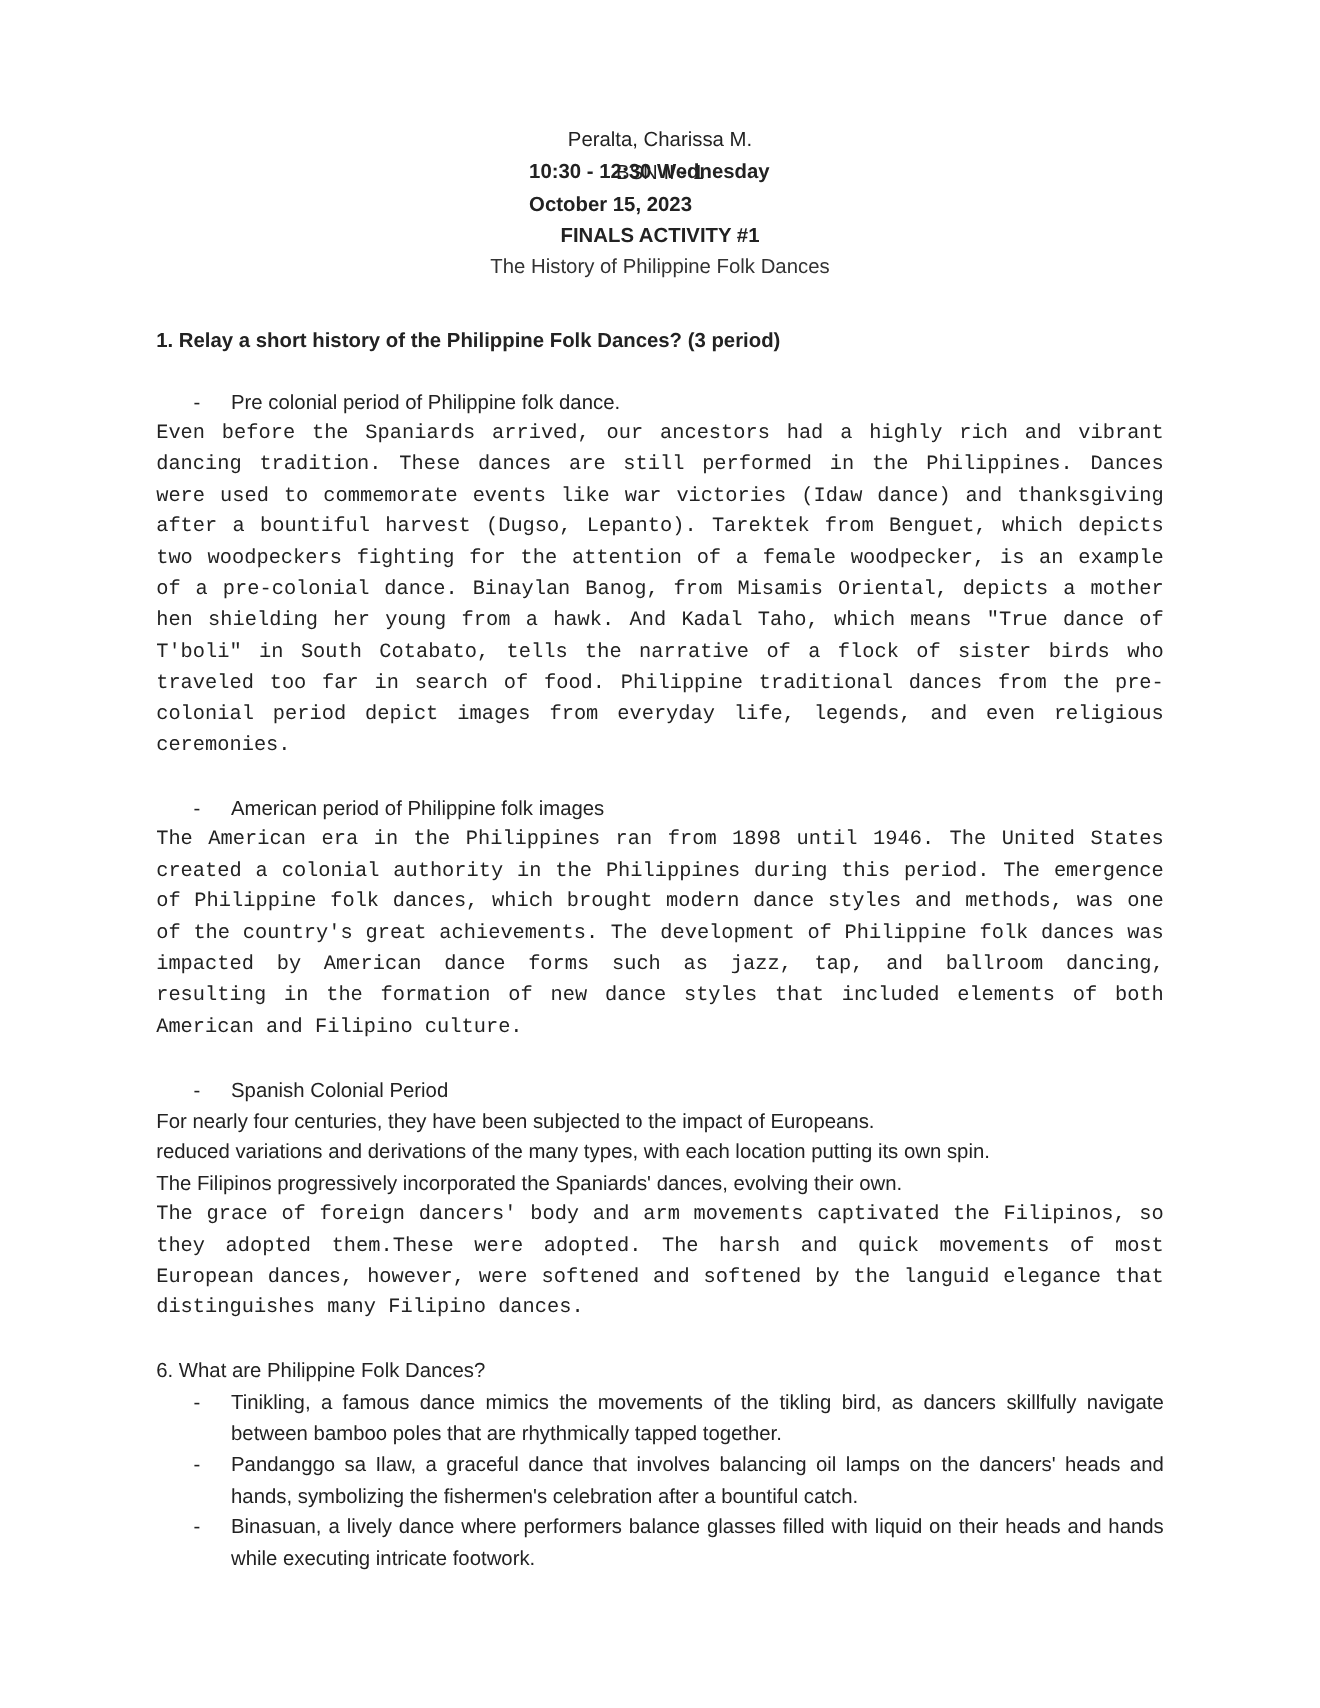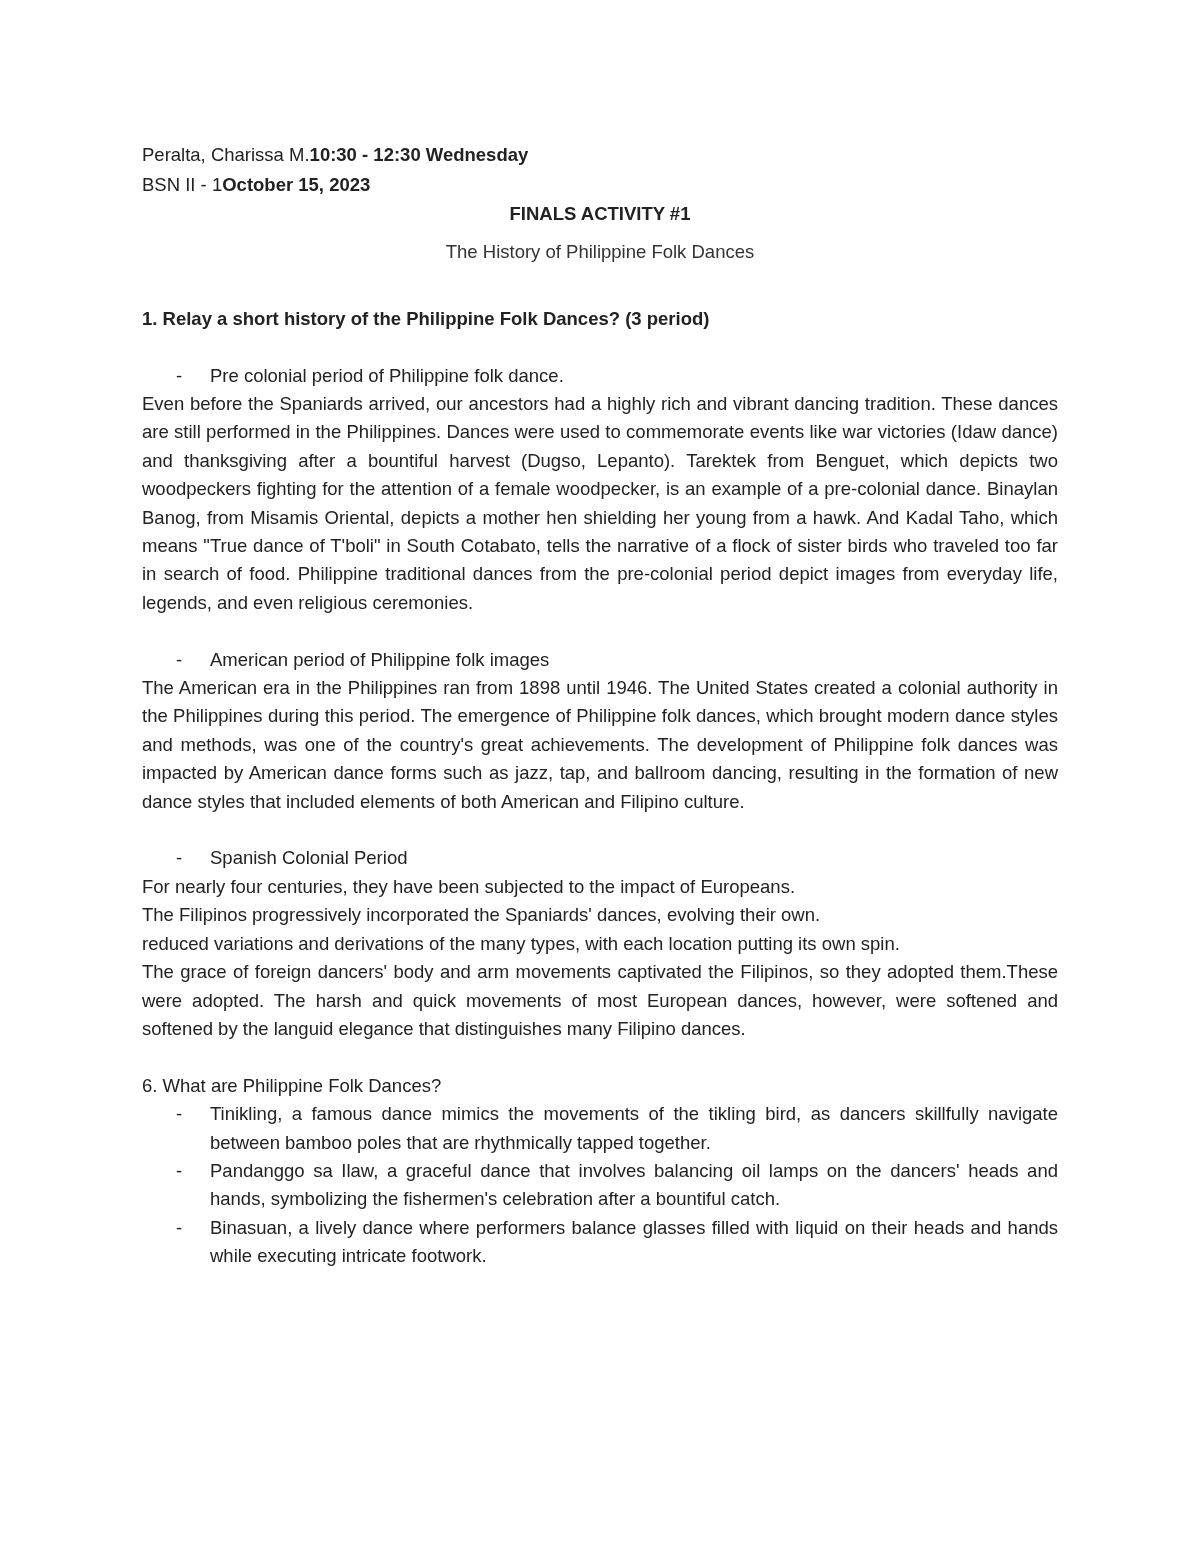--- a/index.html
+++ b/index.html
@@ -1,27 +1,27 @@
 <!DOCTYPE html>
 <html><head>
 <meta charset="utf-8">
 <style>
   html, body { margin: 0; padding: 0; background: #ffffff; }
   body { width: 1200px; height: 1553px; position: relative; overflow: hidden;
          font-family: "Liberation Sans", sans-serif; color: #222222; }
   .page { position: absolute; left: 142px; top: 140px; width: 916px; font-size: 18.5px; line-height: 28.4px; }
-  .hdr-row { display: flex; justify-content: flex-start; height: 30px; align-items: center; }
+  .hdr-row { display: flex; justify-content: flex-end; height: 30px; align-items: center; flex-direction: column; }
   .hdr-right { width: 238px; text-align: left; font-weight: bold; }
   .title { text-align: center; font-weight: bold; }
-  .subtitle { text-align: center; margin-top: 10px; color: #333; }
+  .subtitle { text-align: center; color: #333; }
   .q { margin-top: 38px; font-weight: bold; }
   .bullet { display: flex; margin-top: 0; }
   .bullet .dash { width: 34px; padding-left: 34px; flex: none; }
   .bullet .btext { flex: 1; text-align: justify; }
-  .para { text-align: justify; }
+  .para { text-align: justify; font-family: Liberation Mono, monospace; }
   .gap { height: 28.4px; }
 </style>
 </head>
 <body>
 
 <div class="page">
   <div class="hdr-row">
     <span>Peralta, Charissa M.</span>
     <span class="hdr-right">10:30 - 12:30 Wednesday</span>
   </div>
@@ -48,22 +48,22 @@
     <span class="btext">American period of Philippine folk images</span>
   </div>
   <div class="para">The American era in the Philippines ran from 1898 until 1946. The United States created a colonial authority in the Philippines during this period. The emergence of Philippine folk dances, which brought modern dance styles and methods, was one of the country's great achievements. The development of Philippine folk dances was impacted by American dance forms such as jazz, tap, and ballroom dancing, resulting in the formation of new dance styles that included elements of both American and Filipino culture.</div>
   <div class="gap"></div>
 
   <div class="bullet">
     <span class="dash">-</span>
     <span class="btext">Spanish Colonial Period</span>
   </div>
   <div>For nearly four centuries, they have been subjected to the impact of Europeans.</div>
+  <div>reduced variations and derivations of the many types, with each location putting its own spin.</div>
   <div>The Filipinos progressively incorporated the Spaniards' dances, evolving their own.</div>
-  <div>reduced variations and derivations of the many types, with each location putting its own spin.</div>
   <div class="para">The grace of foreign dancers' body and arm movements captivated the Filipinos, so they adopted them.These were adopted. The harsh and quick movements of most European dances, however, were softened and softened by the languid elegance that distinguishes many Filipino dances.</div>
   <div class="gap"></div>
 
   <div>6. What are Philippine Folk Dances?</div>
   <div class="bullet">
     <span class="dash">-</span>
     <span class="btext">Tinikling, a famous dance mimics the movements of the tikling bird, as dancers skillfully navigate between bamboo poles that are rhythmically tapped together.</span>
   </div>
   <div class="bullet">
     <span class="dash">-</span>

